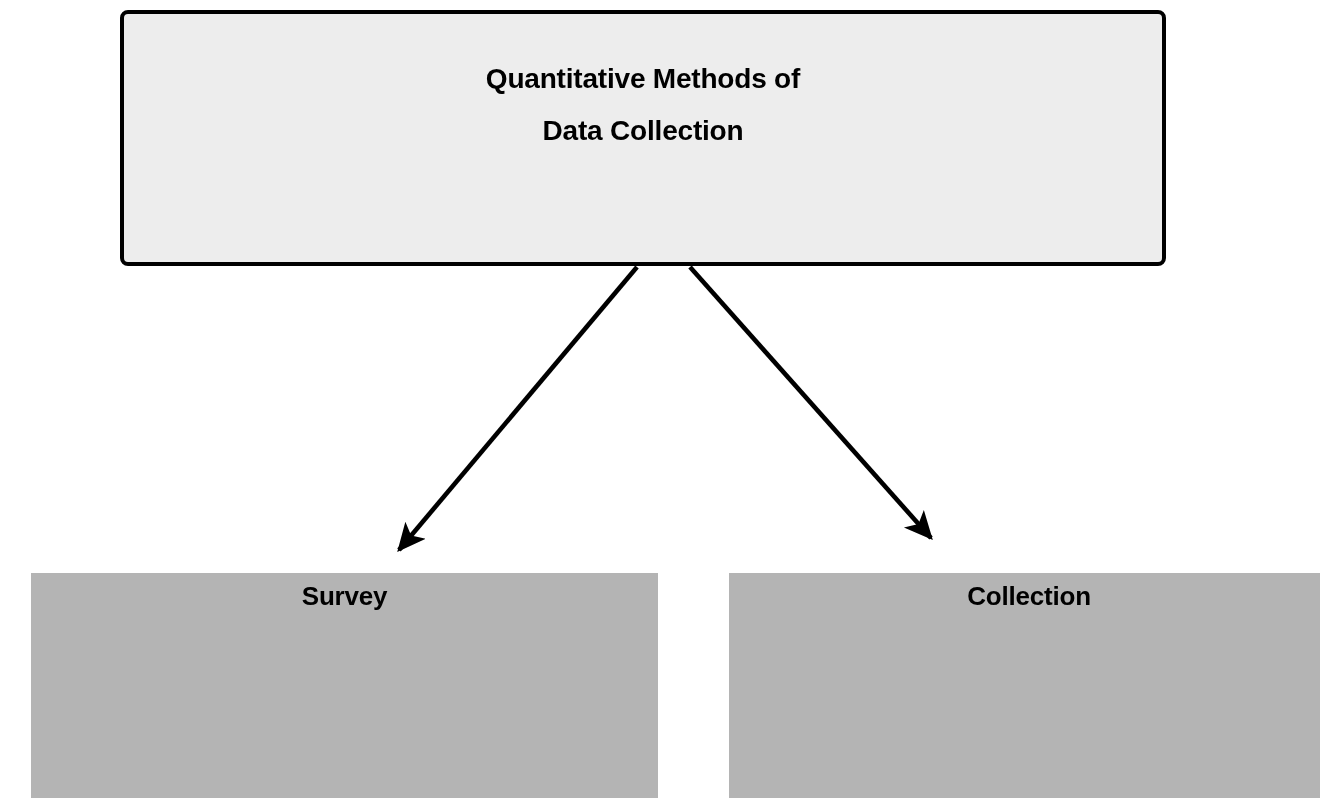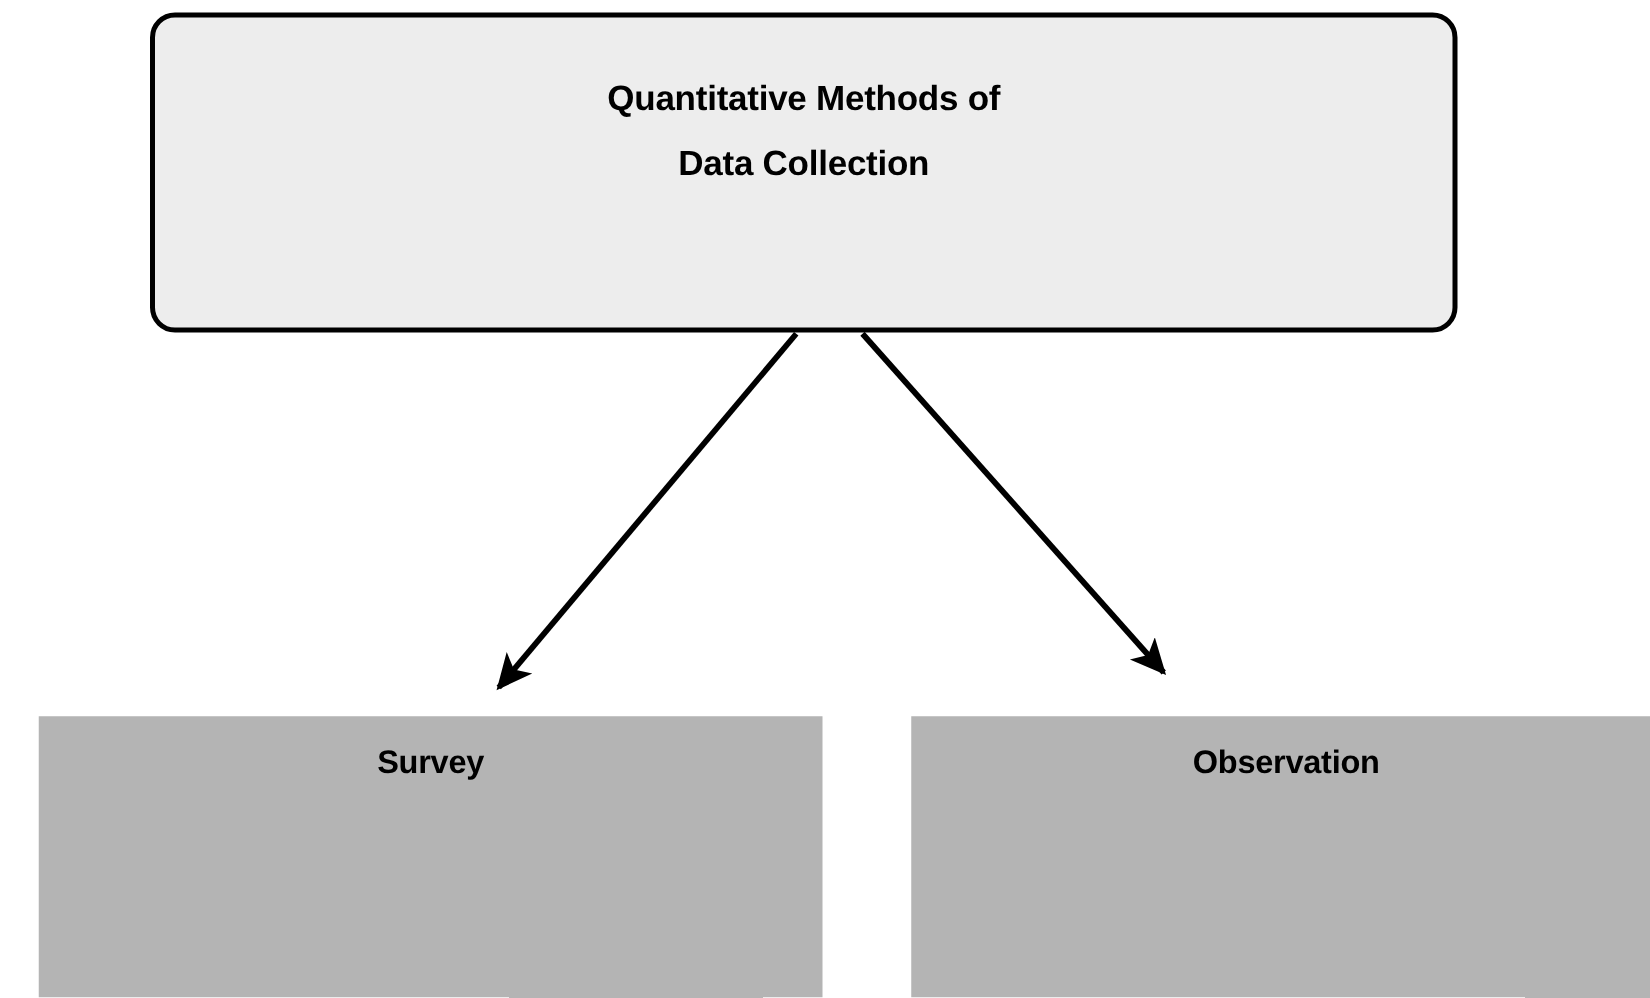--- a/index.html
+++ b/index.html
@@ -23,21 +23,21 @@
   
   .root-node {
     position: absolute;
     left: 120px;
     top: 10px;
     width: 1046px;
     height: 256px;
     box-sizing: border-box;
     background: #ededed;
     border: 4px solid #000000;
-    border-radius: 20px;
+    border-radius: 8px;
     display: flex;
     flex-direction: column;
     align-items: center;
     justify-content: flex-start;
     padding-top: 50px;
   }
   .root-line {
     font-size: 28px;
     font-weight: bold;
     color: #000000;
@@ -60,21 +60,21 @@
   }
 
   
   .leaf-node {
     position: absolute;
     box-sizing: border-box;
     background: #b4b4b4;
     display: flex;
     flex-direction: column;
     align-items: center;
-    padding-top: 22px;
+    padding-top: 9px;
   }
   #leaf-survey {
     left: 31px;
     top: 573px;
     width: 627px;
     height: 225px;
   }
   #leaf-observation {
     left: 729px;
     top: 573px;
@@ -121,16 +121,16 @@
     </defs>
     <line x1="637" y1="267" x2="399" y2="550" stroke="#000000" stroke-width="4.6" marker-end="url(#head-left)"></line>
     <line x1="690" y1="267" x2="931" y2="538" stroke="#000000" stroke-width="4.6" marker-end="url(#head-right)"></line>
   </svg>
 
   <div class="leaf-node" id="leaf-survey">
     <div class="leaf-title">Survey</div>
   </div>
 
   <div class="leaf-node" id="leaf-observation">
-    <div class="leaf-title">Observation</div>
+    <div class="leaf-title">Collection</div>
   </div>
 
 </div>
 
 </body></html>

